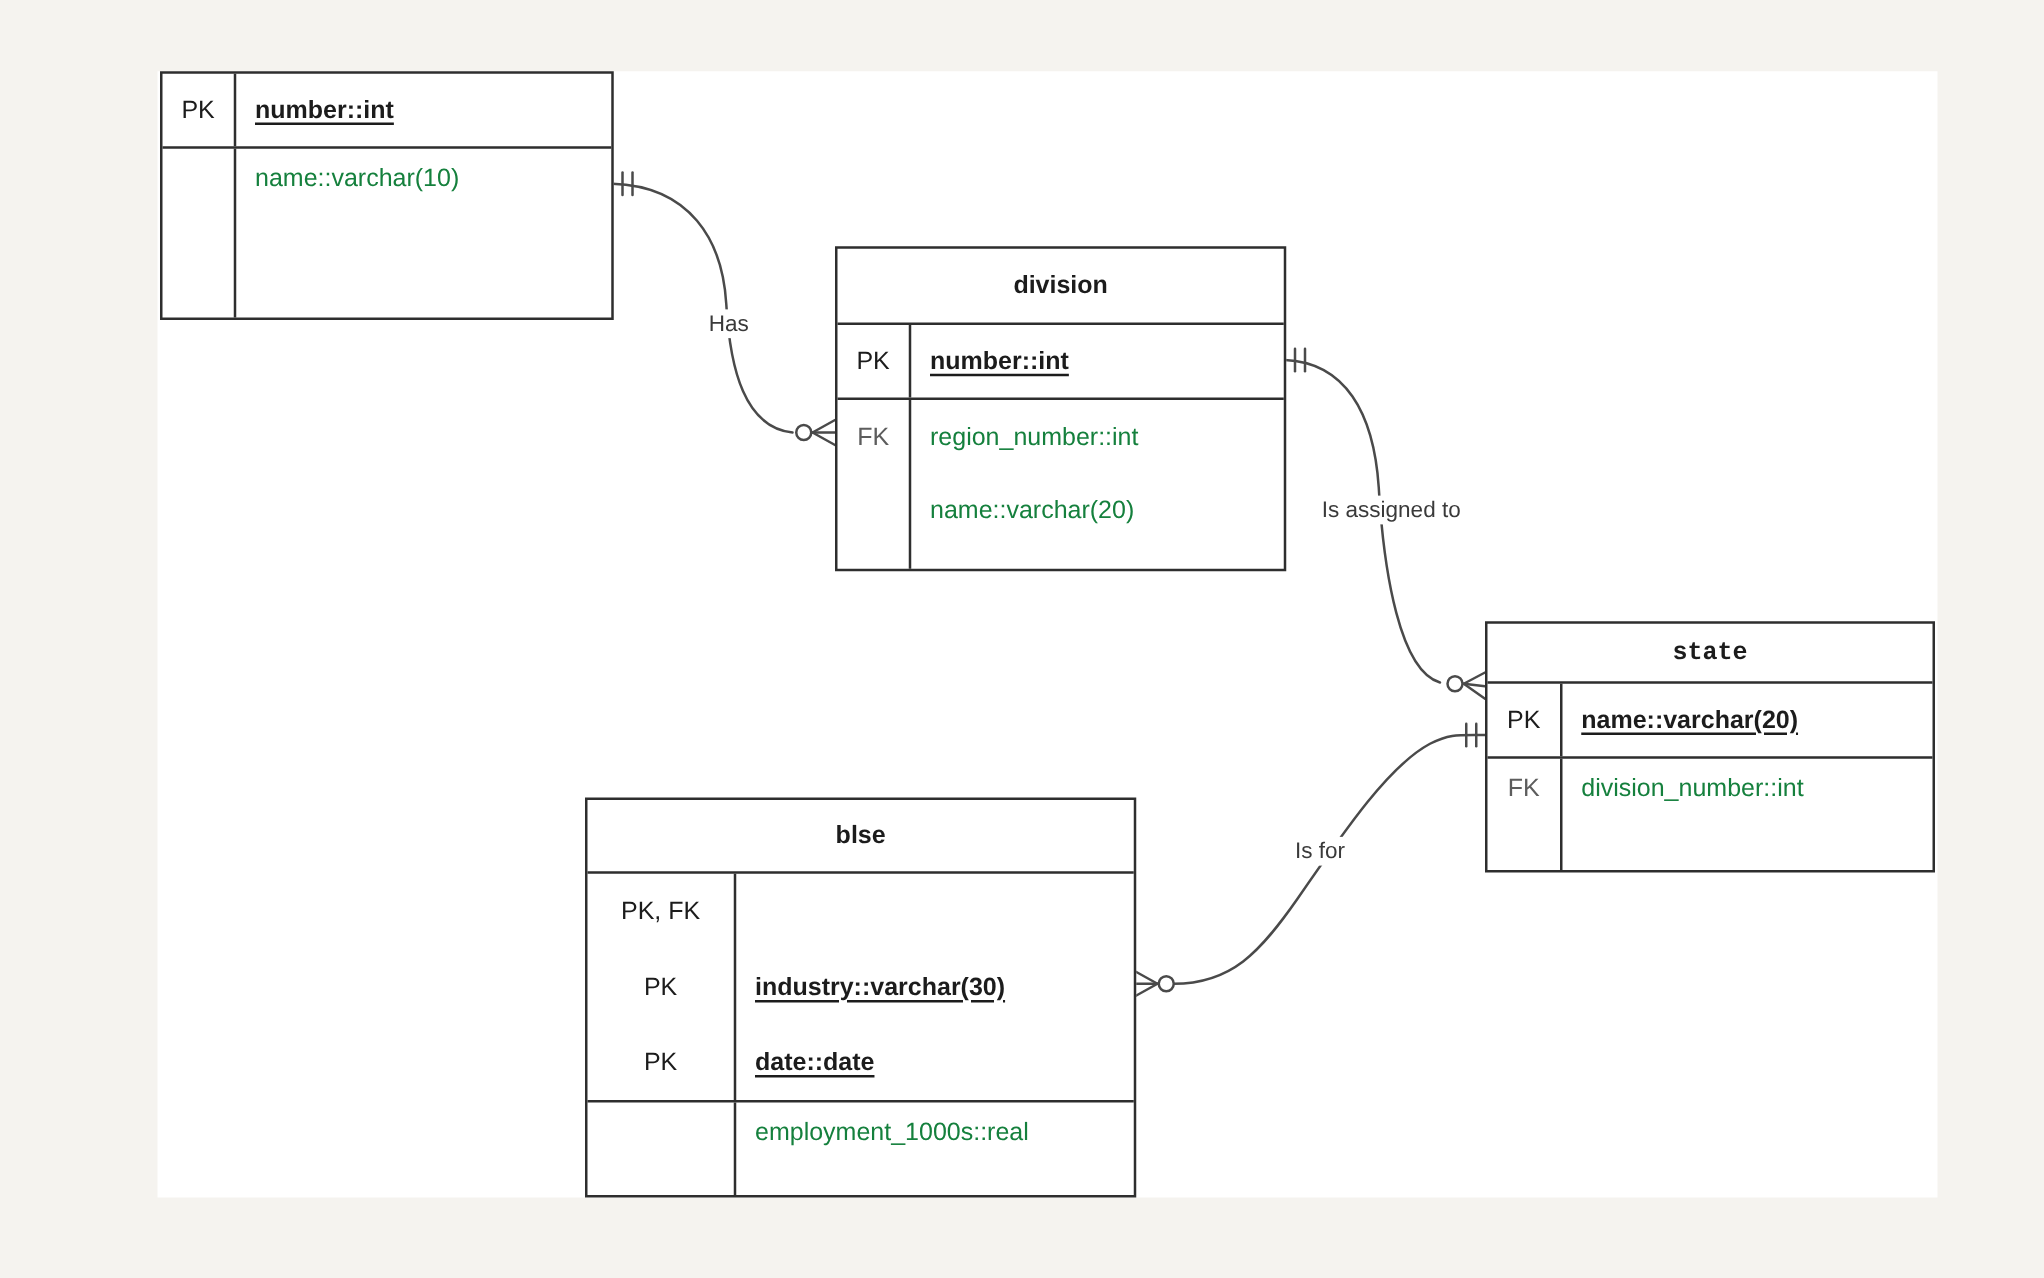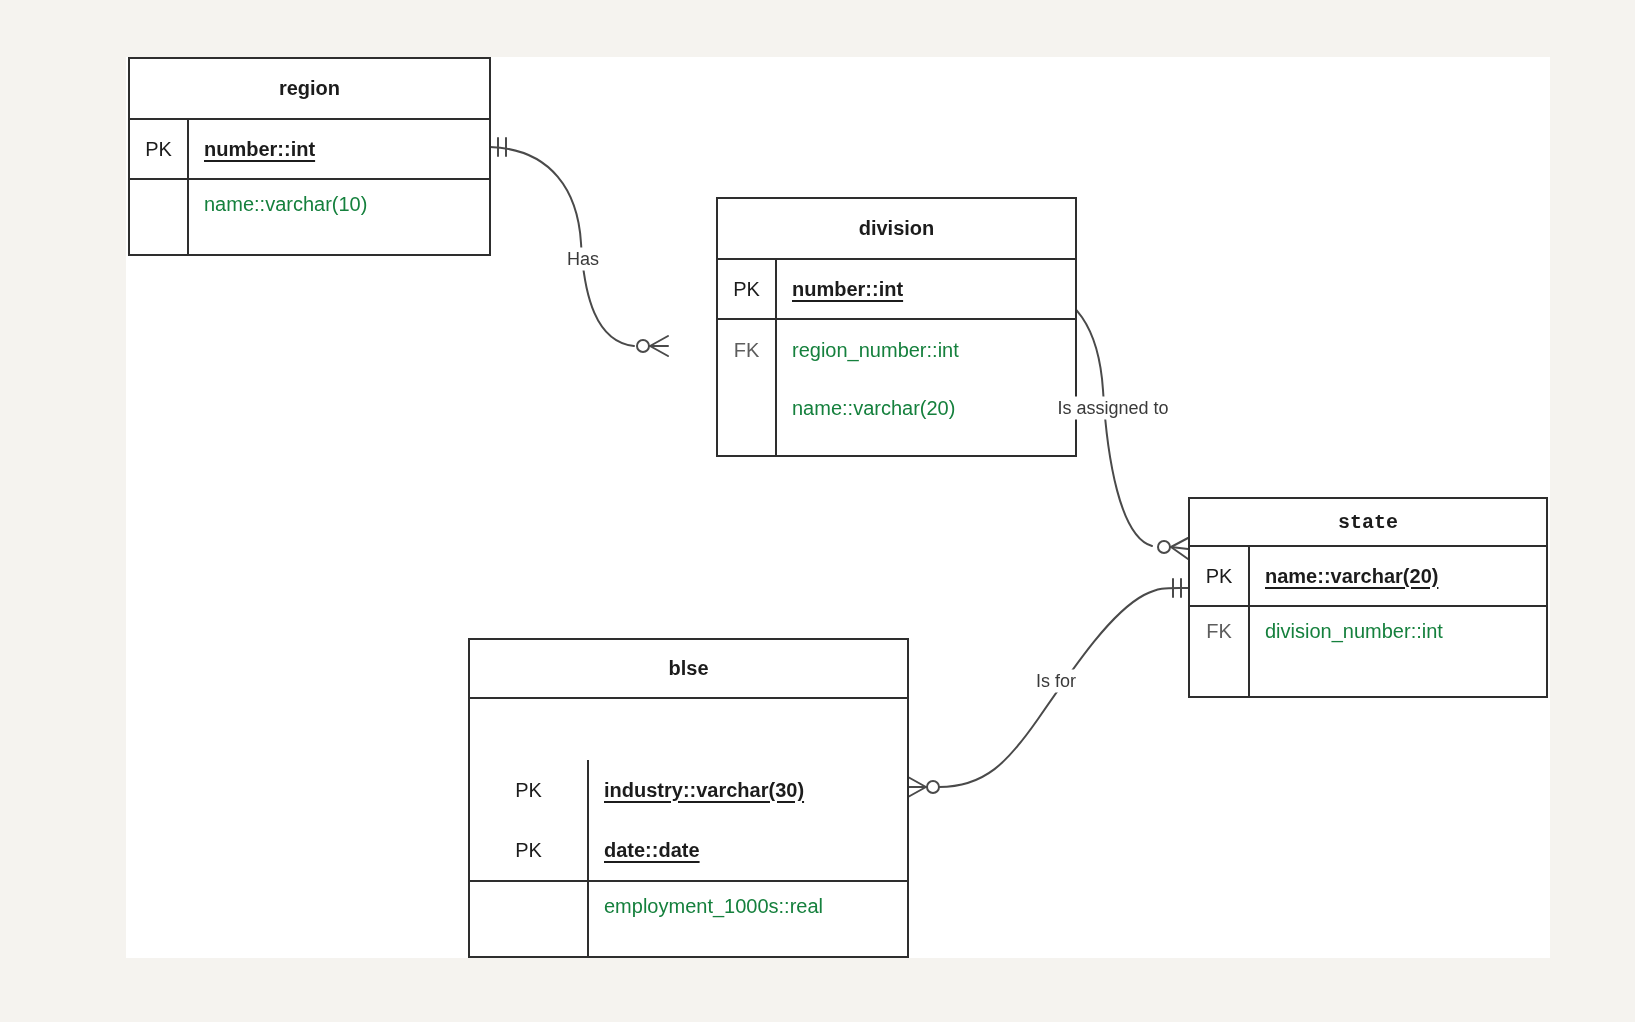--- a/index.html
+++ b/index.html
@@ -97,38 +97,37 @@
         <circle cx="933" cy="787" r="6" fill="#ffffff"></circle>
       </g>
       <g>
         <line x1="1173" y1="579" x2="1173" y2="597"></line>
         <line x1="1181" y1="579" x2="1181" y2="597"></line>
       </g>
     </g>
   </svg>
 
   <div class="entity" style="left:128px; top:57px; width:363px; height:199px;">
-    <div class="entity-header" style="height:61px;">region</div>
     <div class="entity-body">
       <div class="section">
         <div class="row" style="height:58px;">
           <div class="key-cell" style="width:59px;">PK</div>
           <div class="attr-cell keyed">number::int</div>
         </div>
       </div>
       <div class="section" style="flex:1 1 auto;">
         <div class="row top" style="flex:1 1 auto;">
           <div class="key-cell" style="width:59px;"></div>
           <div class="attr-cell">name::varchar(10)</div>
         </div>
       </div>
     </div>
   </div>
 
-  <div class="entity" style="left:668px; top:197px; width:361px; height:260px;margin-left:48px;">
+  <div class="entity" style="left:668px; top:197px; width:361px; height:260px;">
     <div class="entity-header" style="height:61px;">division</div>
     <div class="entity-body">
       <div class="section">
         <div class="row" style="height:58px;">
           <div class="key-cell" style="width:59px;">PK</div>
           <div class="attr-cell keyed">number::int</div>
         </div>
       </div>
       <div class="section" style="flex:1 1 auto;">
         <div class="row" style="height:60px;">
@@ -159,20 +158,21 @@
         </div>
       </div>
     </div>
   </div>
 
   <div class="entity" style="left:468px; top:638px; width:441px; height:320px;">
     <div class="entity-header" style="height:59px;">blse</div>
     <div class="entity-body">
       <div class="section">
         <div class="row" style="height:61px;">
+          <div class="key-cell" style="width:119px;">PK, FK</div>
         </div>
         <div class="row" style="height:60px;">
           <div class="key-cell" style="width:119px;">PK</div>
           <div class="attr-cell keyed">industry::varchar(30)</div>
         </div>
         <div class="row" style="height:60px;">
           <div class="key-cell" style="width:119px;">PK</div>
           <div class="attr-cell keyed">date::date</div>
         </div>
       </div>

